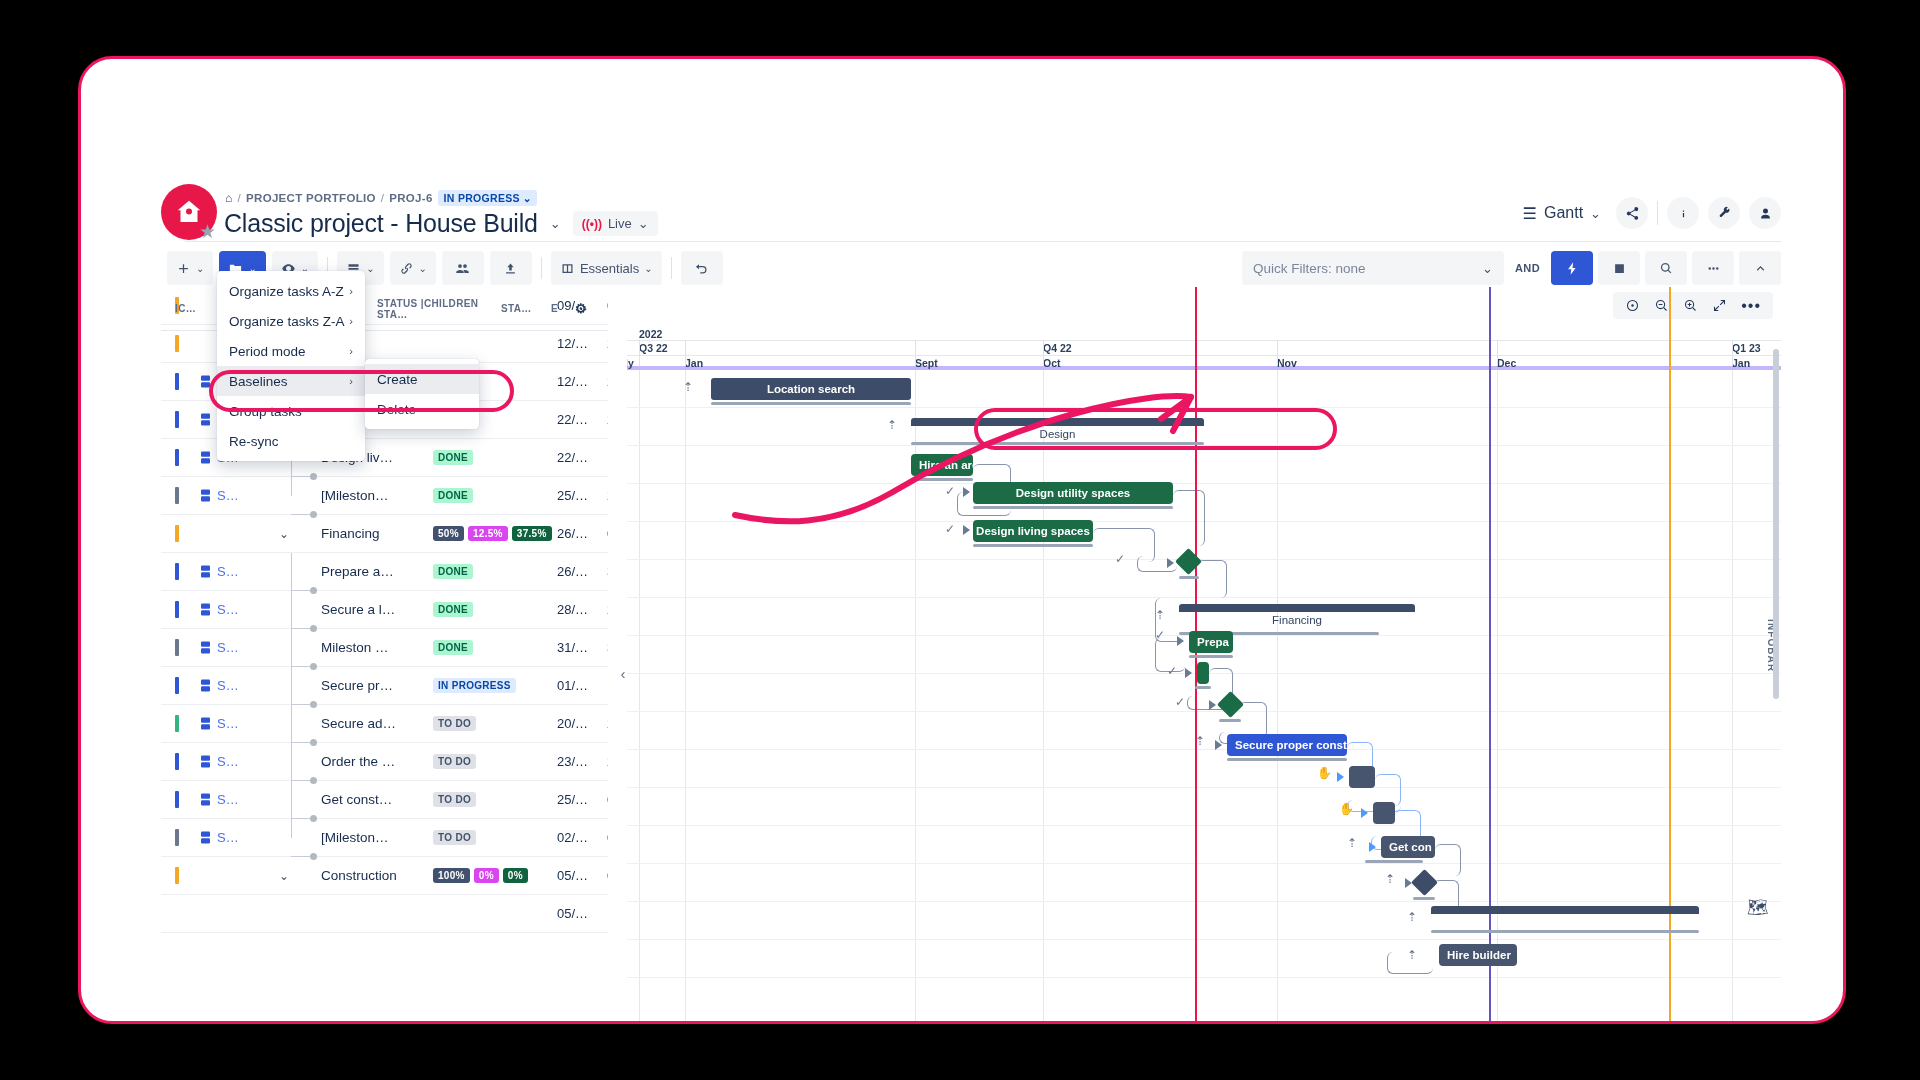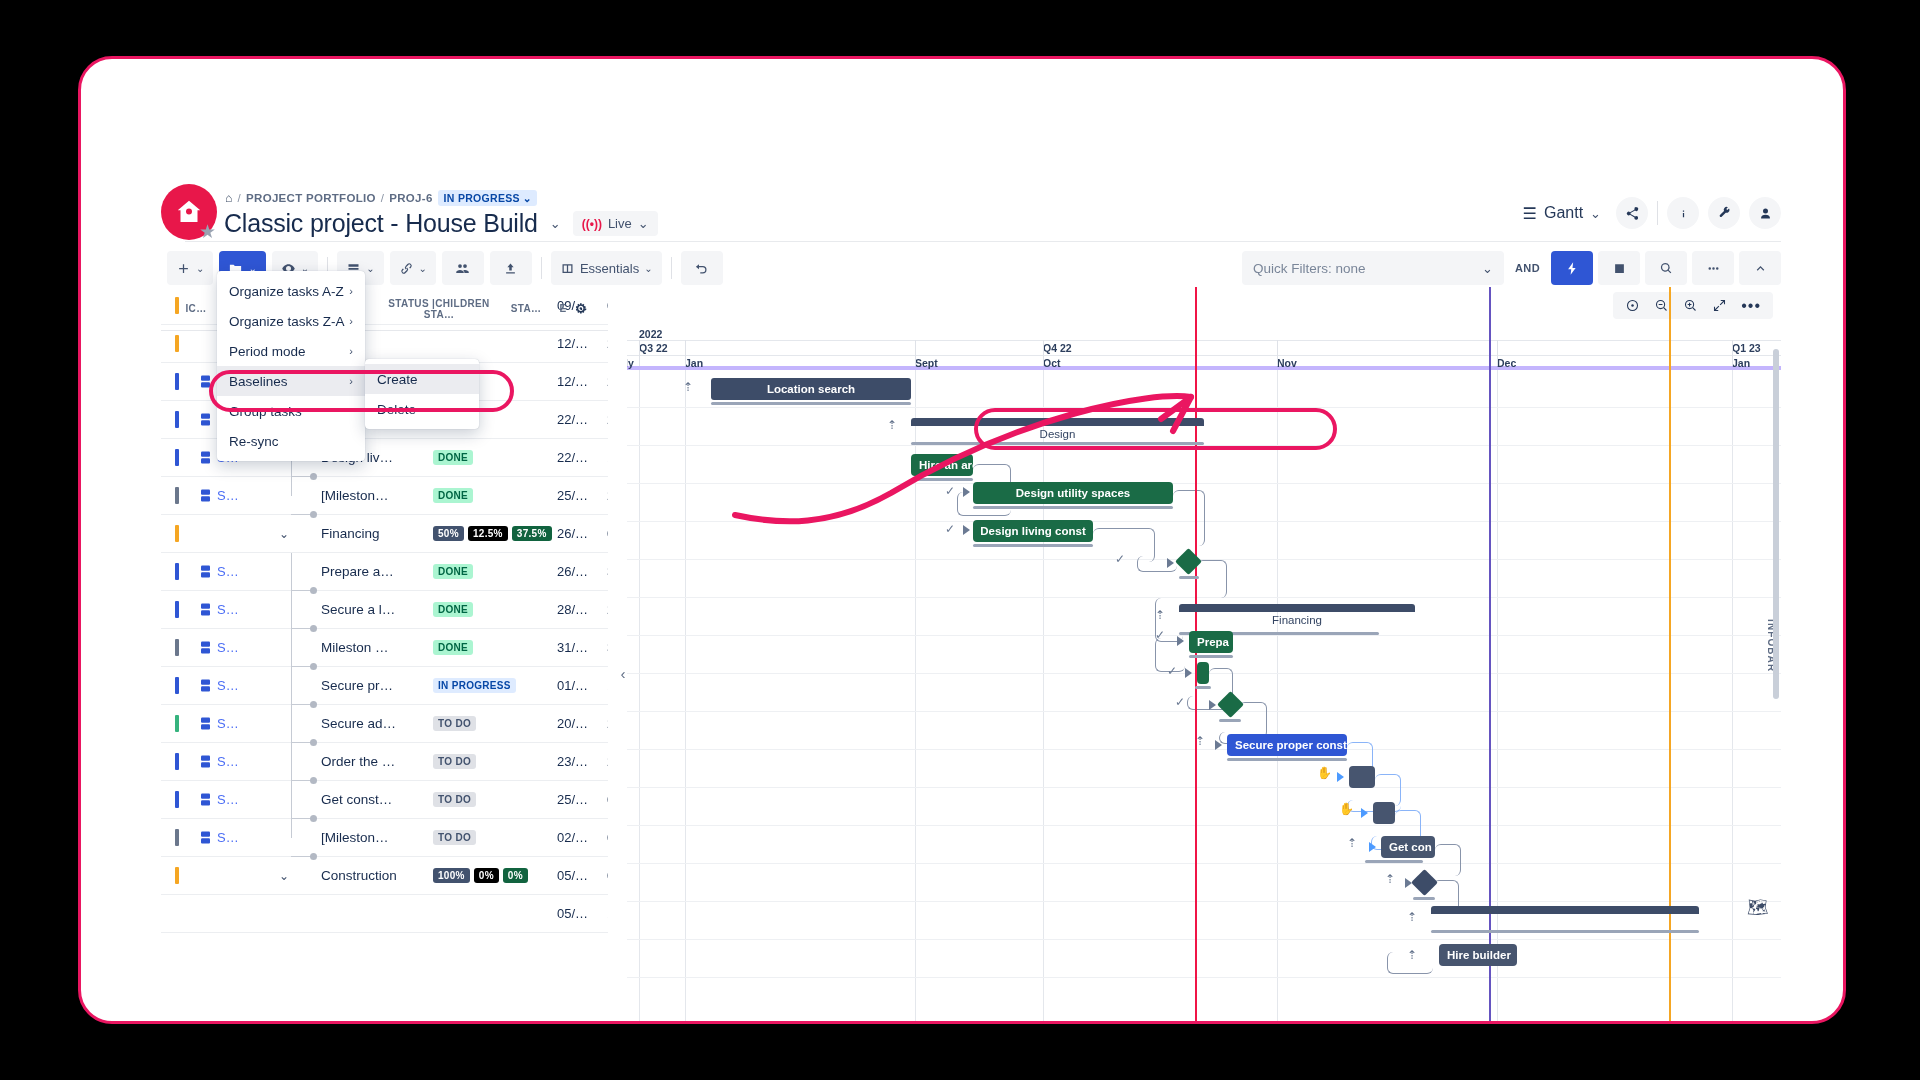--- a/index.html
+++ b/index.html
@@ -101,21 +101,21 @@
   .table-wrap {
     position: absolute; left: 80px; top: 228px; width: 447px; bottom: 0;
     background: #fff; overflow: hidden;
   }
   .th-row {
     position: absolute; left: 0; top: 0; width: 100%; height: 44px;
     display: flex; align-items: center;
     font-size: 10px; font-weight: 700; color: #5e6c84; letter-spacing: .35px;
     border-bottom: 1px solid #e6e8ec;
   }
-  .th { flex: none; text-align: center; }
+  .th { flex: none; text-align: left; }
   .th.c-ic { width: 56px; padding-left: 14px; }
   .th.c-key { width: 48px; }
   .th.c-name { width: 112px; }
   .th.c-status { width: 124px; }
   .th.c-sta { width: 50px; }
   .th.c-e { width: 24px; }
   .gear { color: #253858; font-size: 13px; }
 
   .trow {
     height: 38px; display: flex; align-items: center;
@@ -137,21 +137,21 @@
   .tree-line { position: absolute; left: 26px; top: -19px; width: 1px; height: 38px; background: #c6cbd4; }
   .tree-line.last { height: 19px; }
   .tree-h { position: absolute; left: 26px; top: 18px; width: 22px; height: 1px; background: #c6cbd4; }
   .tree-dot { position: absolute; left: 45px; top: 15px; width: 7px; height: 7px; border-radius: 50%; background: #b3b9c4; }
 
   .badge { font-size: 10px; font-weight: 700; letter-spacing: .3px; padding: 2px 5px; border-radius: 3px; }
   .b-done { background: #abf5d1; color: #006644; }
   .b-prog { background: #deebff; color: #0747a6; }
   .b-todo { background: #dfe1e6; color: #42526e; }
   .b-dark { background: #42526e; color: #fff; }
-  .b-blue { background: #000000; color: #fff; }
+  .b-blue { background: #d946ef; color: #fff; }
   .b-green { background: #11633f; color: #fff; }
 
   
   .menu {
     position: absolute; background: #ffffff; border-radius: 4px;
     box-shadow: 0 5px 16px rgba(9,30,66,.22), 0 0 1px rgba(9,30,66,.3);
     padding: 5px 0; z-index: 40;
   }
   .menu-1 { left: 136px; top: 212px; width: 148px; }
   .menu-2 { left: 284px; top: 300px; width: 114px; }
@@ -912,21 +912,21 @@
         <span class="arrowr" style="left:336px; top:117px"></span>
         <div class="bar grn" style="left:346px; top:112px; width:200px">
           <span>Design utility spaces</span>
         </div>
         <div class="baseline" style="left:346px; top:136px; width:200px"></div>
         <div class="conn" style="left:546px; top:120px; width:32px; height:56px; border-left:none; border-bottom:none;"></div>
 
         <span class="cktick" style="left:318px; top:152px">✓</span>
         <span class="arrowr" style="left:336px; top:155px"></span>
         <div class="bar grn" style="left:346px; top:150px; width:120px">
-          <span>Design living const</span>
+          <span>Design living spaces</span>
         </div>
         <div class="baseline" style="left:346px; top:174px; width:120px"></div>
         <div class="conn" style="left:466px; top:158px; width:62px; height:34px; border-left:none; border-bottom:none;"></div>
         <div class="conn" style="left:510px; top:186px; width:40px; height:16px; border-right:none; border-top:none;"></div>
 
         <span class="cktick" style="left:488px; top:182px">✓</span>
         <span class="arrowr" style="left:540px; top:188px"></span>
         <div class="dmd" style="left:552px; top:182px"></div>
         <div class="baseline" style="left:552px; top:206px; width:20px"></div>
         <div class="conn" style="left:570px; top:190px; width:30px; height:38px; border-left:none; border-bottom:none;"></div>

